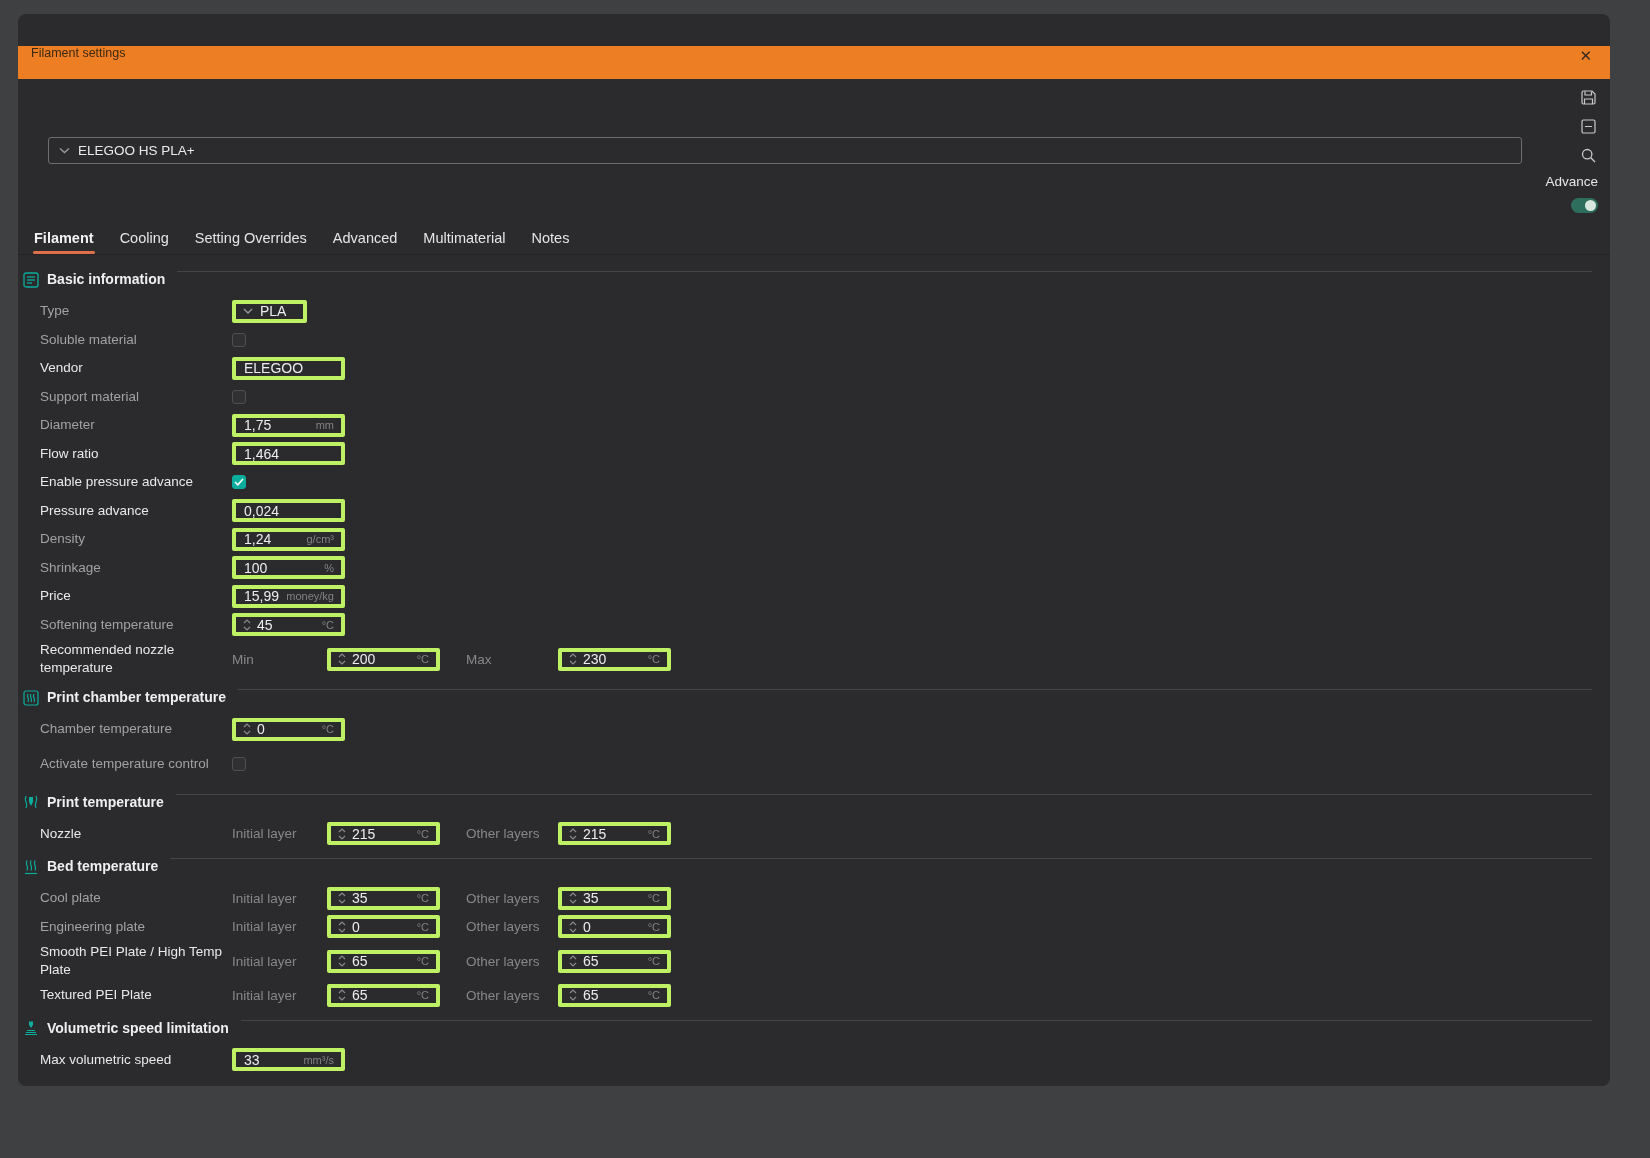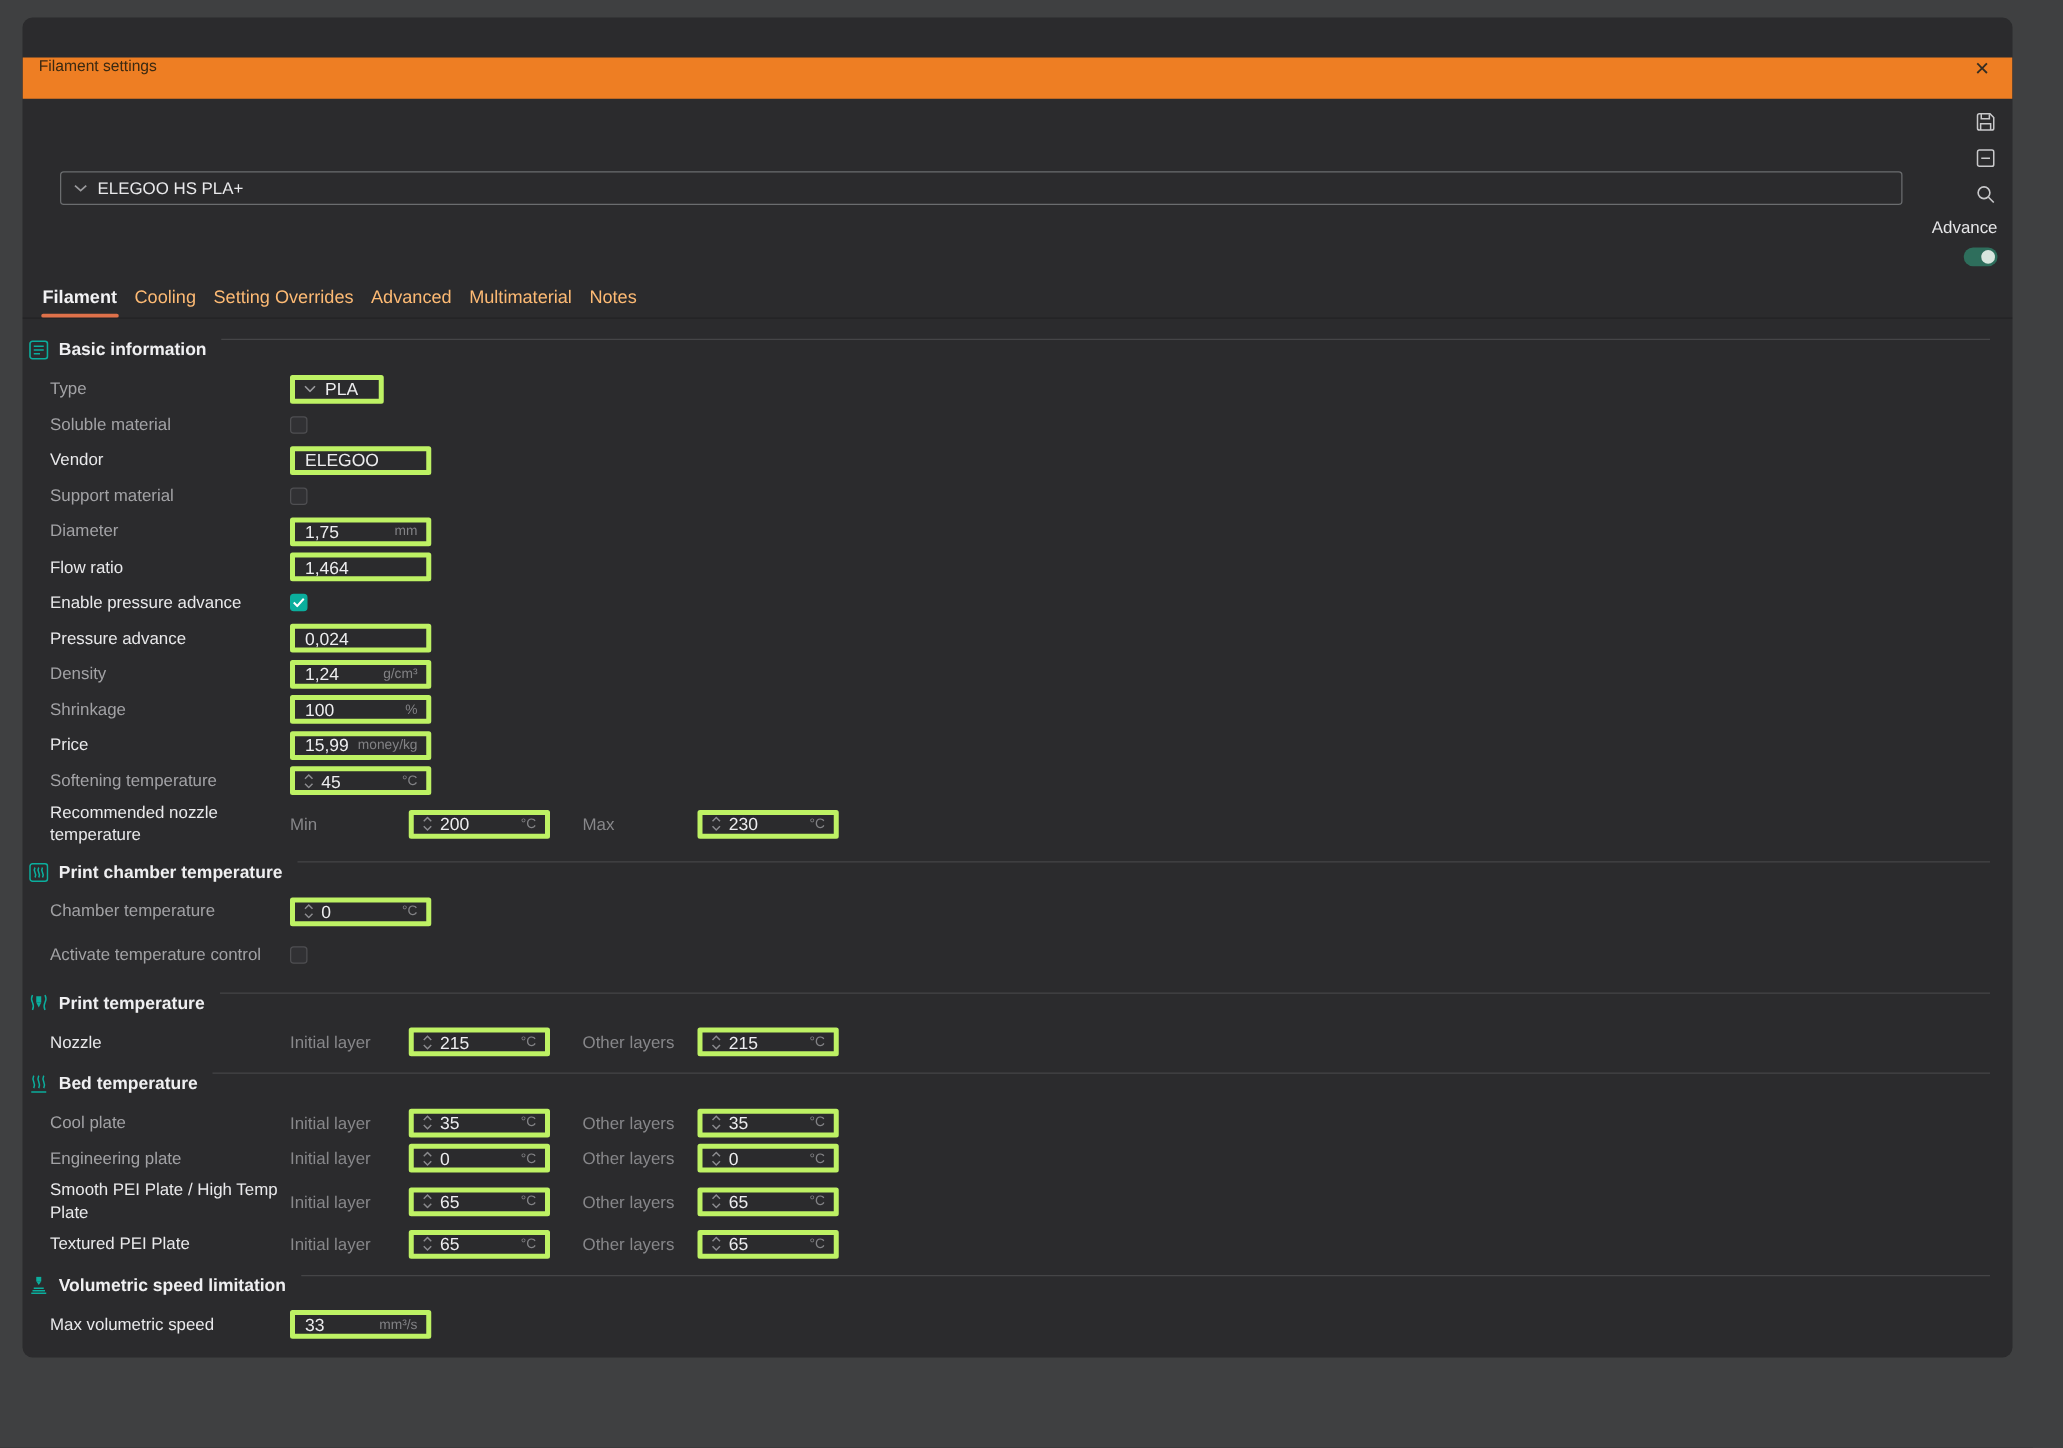--- a/index.html
+++ b/index.html
@@ -25,22 +25,22 @@
   .tool-icons { display:flex; align-items:flex-end; margin-left:16px; gap:9px;flex-direction:column; }
   .tool-btn { width:20px; height:20px; display:flex; align-items:center; justify-content:center; cursor:pointer; }
   .advance-label { color:#E6E6E8; font-size:13.5px; margin-left:7px; }
   .toggle { width:27px; height:15px; border-radius:8px; background:#2E6E5C; position:relative;
             margin-left:8px; cursor:pointer; }
   .toggle .knob { position:absolute; right:2px; top:2px; width:11px; height:11px;
                   border-radius:6px; background:#D8E6DE; }
 
   
   .tabs { display:flex; align-items:flex-end; margin-top:13px; padding-left:15px;
-          gap:12px; border-bottom:1px solid #232325; }
-  .tab { font-size:14.5px; color:#fdba74; padding:4px 1px 8px; cursor:pointer; position:relative; }
+          gap:24px; border-bottom:1px solid #232325; }
+  .tab { font-size:14.5px; color:#e5e5e5; padding:4px 1px 8px; cursor:pointer; position:relative; }
   .tab.active { color:#F2F2F4; font-weight:bold; }
   .tab.active::after { content:""; position:absolute; left:0; right:0; bottom:0;
                        height:3px; background:#DF714A; border-radius:2px; }
 
   
   .content { padding:6px 14px 0 4px; }
   .section { display:flex; align-items:flex-start; height:24px; margin-top:10px; margin-bottom:2px; }
   .sec-icon { width:17px; height:17px; display:flex; align-items:center; justify-content:center; }
   .sec-title { color:#EFEFF1; font-size:14px; font-weight:bold; margin-left:8px; white-space:nowrap; }
   .sec-line { flex:1; height:1px; background:#454547; margin-left:12px; margin-right:4px; }

